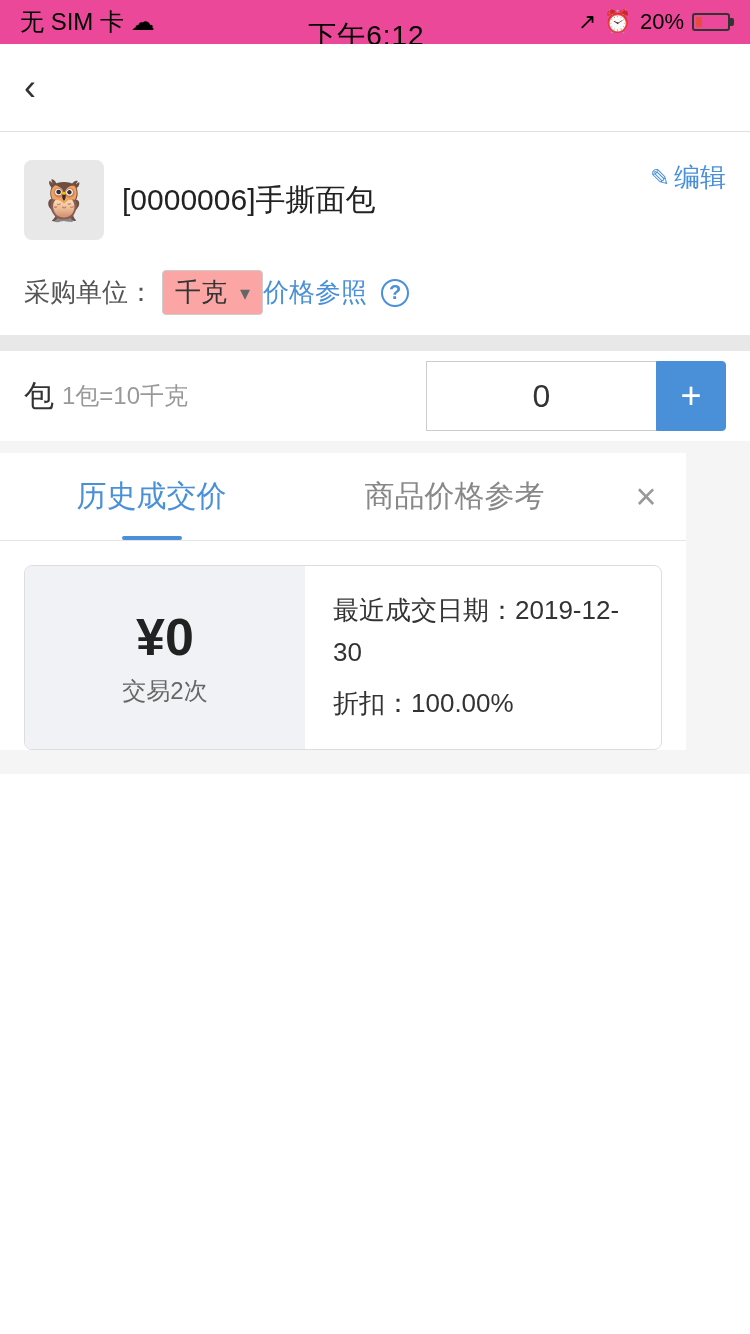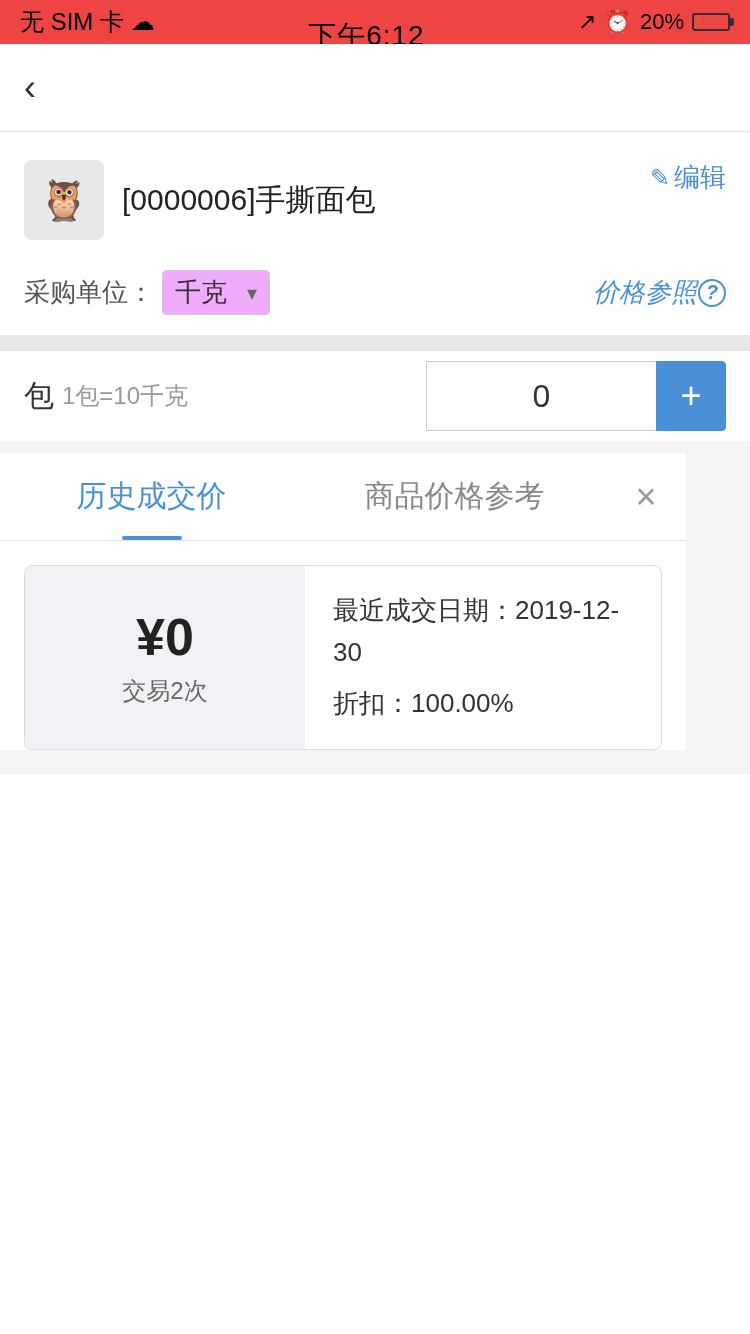--- a/index.html
+++ b/index.html
@@ -9,21 +9,21 @@
       min-height: 1334px;
       font-family: -apple-system, 'PingFang SC', 'Helvetica Neue', Arial, sans-serif;
       background: #f5f5f5;
       overflow-x: hidden;
     }
 
     
     .status-bar {
       width: 750px;
       height: 44px;
-      background: #ef4444;
+      background: #ec4899;
       display: flex;
       align-items: center;
       justify-content: space-between;
       padding: 0 20px;
       font-size: 26px;
       font-weight: 500;
     }
     .status-left {
       display: flex;
       align-items: center;
@@ -143,49 +143,48 @@
       align-items: center;
       gap: 4px;
       white-space: nowrap;
     }
     .edit-icon {
       font-size: 24px;
     }
     .product-row {
       display: flex;
       align-items: center;
-      justify-content: space-between;
+      justify-content: flex-start;
       margin-top: 30px;
     }
     .unit-label {
       font-size: 26px;
       color: #555;
     }
     .unit-select {
       display: inline-flex;
       align-items: center;
       border: 1px solid #ccc;
       border-radius: 4px;
       padding: 4px 12px;
       font-size: 26px;
       color: #333;
-      background: #f0abfc;
-      gap: 20px;
+      background: #fca5a5;
+      gap: 13px;
     }
     .unit-select-arrow {
       font-size: 20px;
       color: #666;
     }
     .price-ref-link {
       font-size: 26px;
       color: #4a90d9;
       display: flex;
       align-items: center;
-      gap: 1px;
-      font-style: italic;
+      gap: 14px;
     }
     .help-icon {
       width: 28px;
       height: 28px;
       border: 2px solid #4a90d9;
       border-radius: 50%;
       display: inline-flex;
       align-items: center;
       justify-content: center;
       font-size: 20px;

